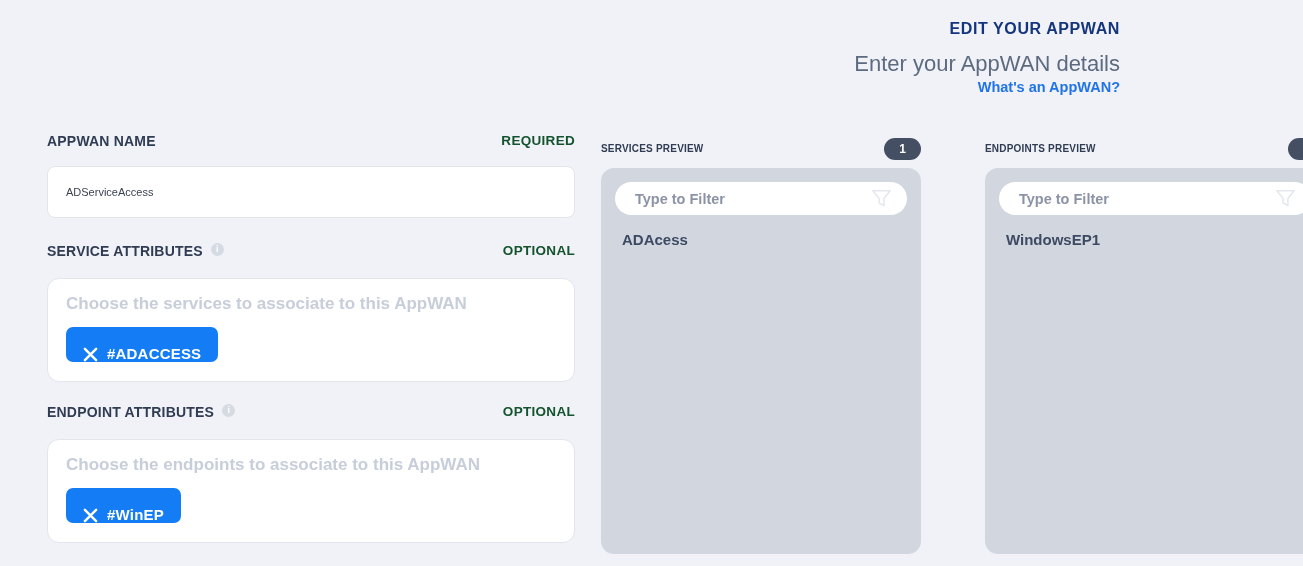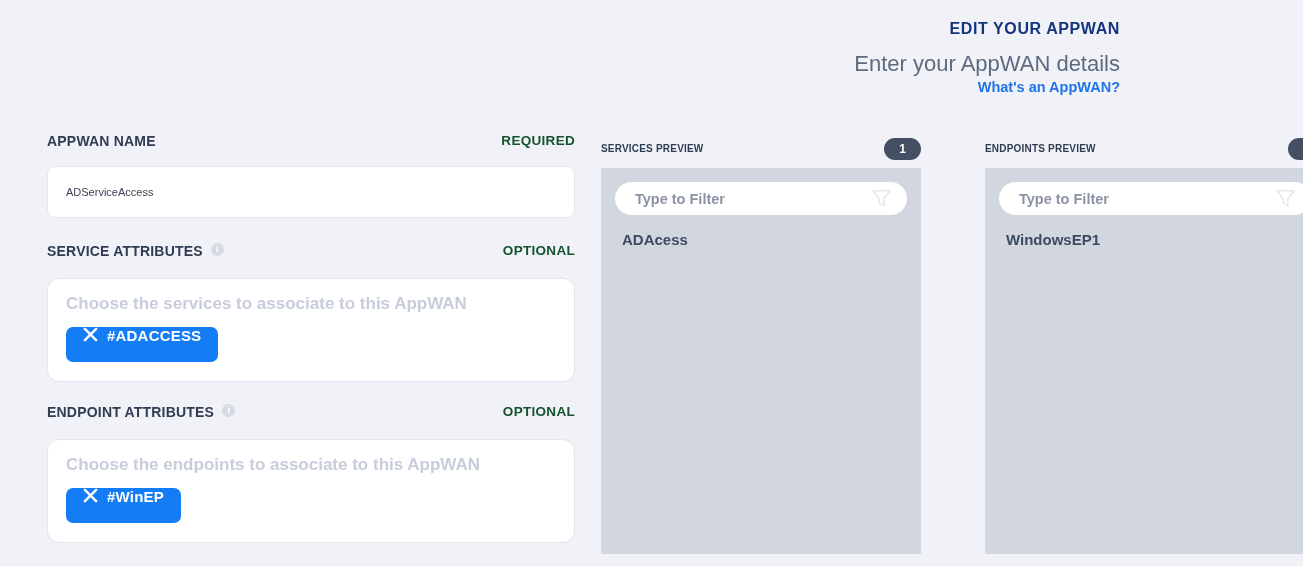--- a/index.html
+++ b/index.html
@@ -35,40 +35,40 @@
     background:#ffffff; border:1px solid #e2e5eb; border-radius:8px;
     padding:0 18px; font-family:inherit; font-size:11px; color:#3b4252; outline:none;
   }
   .tag-box {
     margin-top:15px; width:100%; height:104px;
     background:#ffffff; border:1px solid #e2e5eb; border-radius:12px;
     padding:15px 18px 0 18px;
   }
   .box-placeholder { font-size:17px; font-weight:600; color:#c7ceda; }
   .tag-pill {
-    display:inline-flex; align-items:flex-start; gap:9px;
+    display:inline-flex; align-items:flex-end; gap:9px;
     margin-top:13px; height:35px; padding:0 17px;
     background:#147df5; border:none; border-radius:7px; cursor:pointer;
     color:#ffffff; font-family:inherit; font-size:15px; font-weight:bold; letter-spacing:0.2px;
   }
   .x-icon { width:15px; height:15px; display:block; }
 
   
   .preview { position:absolute; top:137px; }
   .p-services { left:601px; width:320px; }
   .p-endpoints { left:941px; width:340px;margin-left:44px; }
   .panel-head { display:flex; align-items:center; height:23px; }
   .panel-label { font-size:10px; font-weight:bold; color:#303c52; letter-spacing:0.2px; }
   .count-badge {
     margin-left:auto; min-width:37px; height:22px; border-radius:11px;
     background:#454f63; color:#ffffff; font-size:12px; font-weight:bold;
     display:inline-flex; align-items:center; justify-content:center;
   }
   .panel {
-    margin-top:8px; height:386px; border-radius:0; background:#d2d6df;
+    margin-top:8px; height:386px; border-radius:13px; background:#d2d6df;
     padding:14px 14px 0 14px;
   }
   .filter-wrap { position:relative; }
   .filter-input {
     width:100%; height:33px; border:none; border-radius:17px; background:#ffffff;
     padding:0 44px 0 20px; font-family:inherit; font-size:14.5px; font-weight:600;
     color:#3d4a63; outline:none;
   }
   .filter-input::placeholder { color:#8b93a5; opacity:1; }
   .funnel-icon { position:absolute; right:14px; top:5px; width:23px; height:23px; pointer-events:none; }

